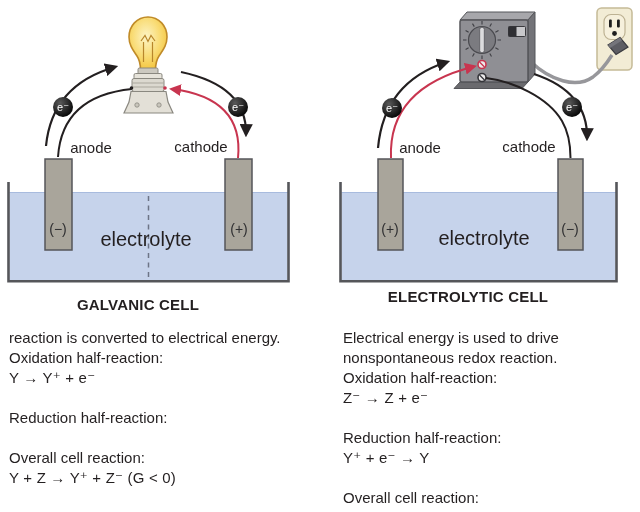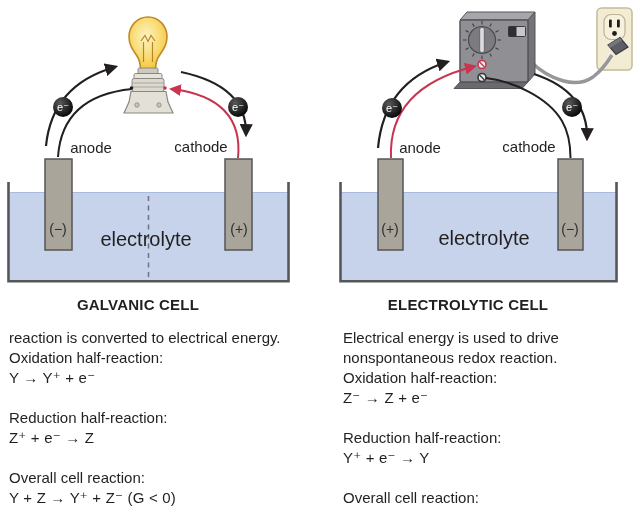--- a/index.html
+++ b/index.html
@@ -134,31 +134,30 @@
 
   <div class="ovl ebadge" style="left:392px;top:108px;">e⁻</div>
   <div class="ovl ebadge" style="left:572px;top:107px;">e⁻</div>
   <div class="ovl lbl" style="left:420px;top:147px;">anode</div>
   <div class="ovl lbl" style="left:529px;top:146px;">cathode</div>
   <div class="ovl sign" style="left:390px;top:229px;">(+)</div>
   <div class="ovl sign" style="left:570px;top:229px;">(−)</div>
   <div class="ovl elyte" style="left:484px;top:238px;">electrolyte</div>
 
   <div class="title" style="left:0px;top:296px;width:276px;">GALVANIC CELL</div>
-  <div class="title" style="left:330px;top:296px;width:276px;">ELECTROLYTIC CELL</div>
+  <div class="title" style="left:330px;top:288px;width:276px;">ELECTROLYTIC CELL</div>
 
   <div class="col" style="left:9px;">
     <div>reaction is converted to electrical energy.</div>
     <div class="sec1">
       <div>Oxidation half-reaction:</div>
       <div class="formula">Y → Y⁺ + e⁻</div>
     </div>
     <div class="sec">
       <div>Reduction half-reaction:</div>
-      <div class="formula">Z⁺ + e⁻ → Z</div>
     </div>
     <div class="sec">
       <div>Overall cell reaction:</div>
       <div class="formula">Y + Z → Y⁺ + Z⁻ (G &lt; 0)</div>
     </div>
   </div>
 
   <div class="col" style="left:343px;">
     <div>Electrical energy is used to drive</div>
     <div>nonspontaneous redox reaction.</div>

